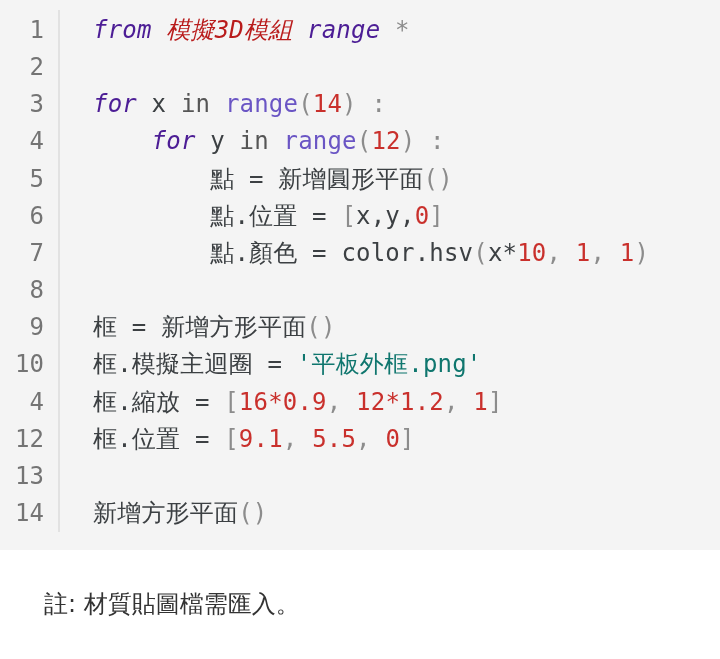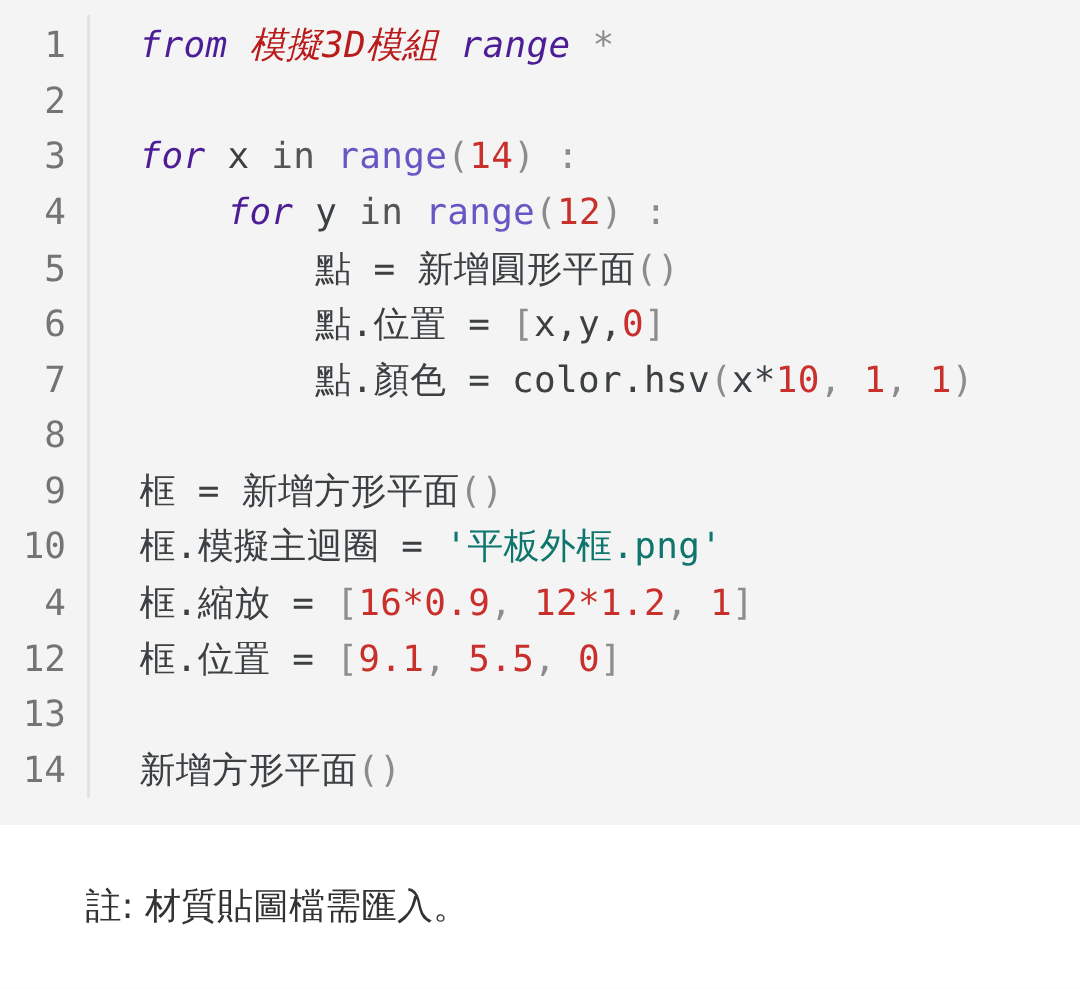--- a/index.html
+++ b/index.html
@@ -9,21 +9,21 @@
     .row { position:absolute; left:0; height:37px; line-height:37px; white-space:pre; font-size:24px; }
     .ln { position:absolute; left:0; width:44px; text-align:right; color:#747474; font-family:"DejaVu Sans Mono","Liberation Mono",monospace; font-size:24px; }
     .code { position:absolute; left:93px; color:#3c4043; letter-spacing:0.2px; }
     .kw { color:#4c1d95;font-style:italic; }
     .mod { color:#b91c1c;font-style:italic; }
     .fn { color:#6a55c4; }
     .num { color:#c9302c; }
     .str { color:#0f766e; }
     .pn { color:#8c8c8c; }
     .op { color:#555;margin-top:36px; }
-    .note { position:absolute; left:57px; top:588px; font-family:"DejaVu Sans","Liberation Sans",sans-serif; font-size:24px; color:#333; }
+    .note { position:absolute; left:44px; top:588px; font-family:"DejaVu Sans","Liberation Sans",sans-serif; font-size:24px; color:#333; }
   </style>
 </head>
 <body>
 
 <div class="code-block">
   <div class="gutter-line"></div>
   <div id="rows">
       <div class="row" style="top: 12px;"><span class="ln">1</span><span class="code"><span class="kw">from</span><span> </span><span class="mod">模擬3D模組</span><span> </span><span class="kw">range</span><span> </span><span class="pn">*</span></span></div>
       <div class="row" style="top: 49.15px;"><span class="ln">2</span><span class="code"></span></div>
       <div class="row" style="top: 86.3px;"><span class="ln">3</span><span class="code"><span class="kw">for</span><span> x </span><span class="op">in</span><span> </span><span class="fn">range</span><span class="pn">(</span><span class="num">14</span><span class="pn">)</span><span> </span><span class="pn">:</span></span></div>

